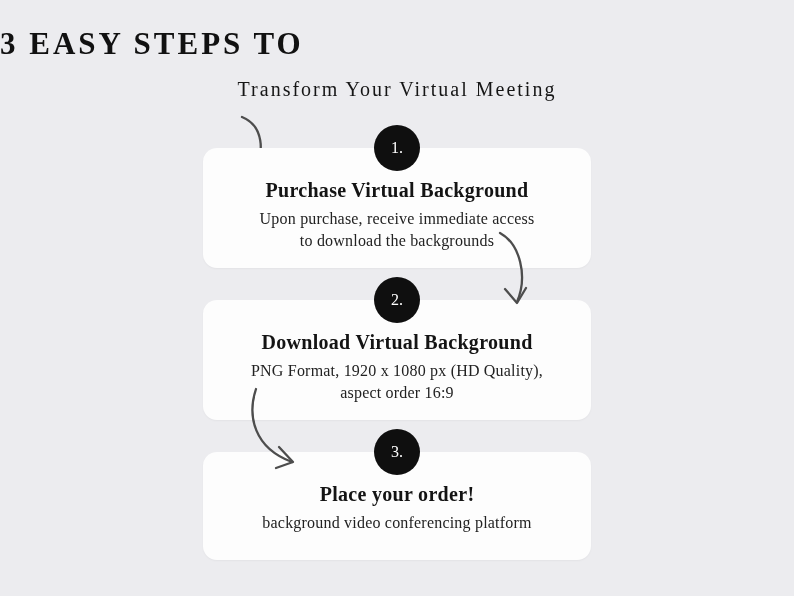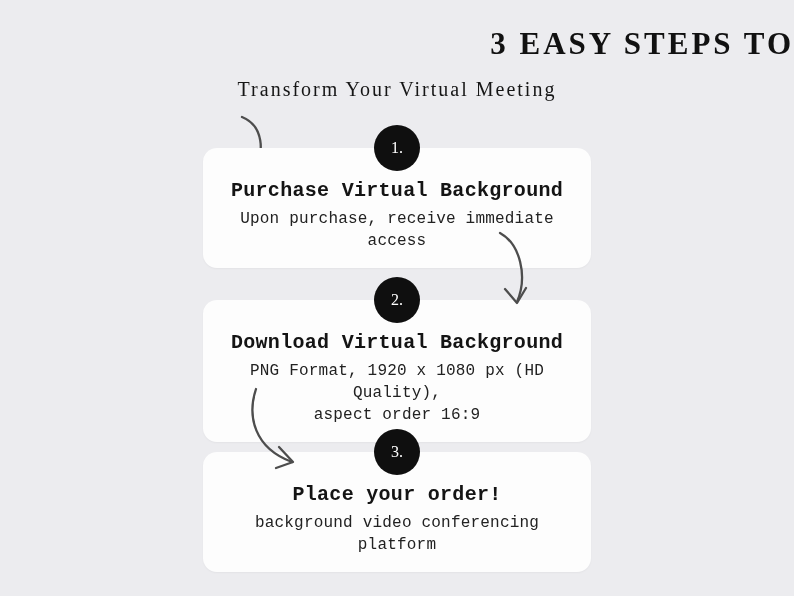--- a/index.html
+++ b/index.html
@@ -21,21 +21,21 @@
     position: relative;
     width: 794px;
     height: 596px;
     overflow: hidden;
   }
   .title {
     position: absolute;
     top: 26px;
     left: 0;
     width: 100%;
-    text-align: right;
+    text-align: left;
     font-size: 31px;
     font-weight: 700;
     letter-spacing: 3px;
     color: #111;
   }
   .subtitle {
     position: absolute;
     top: 78px;
     left: 0;
     width: 100%;
@@ -69,21 +69,20 @@
     font-size: 16px;
     z-index: 2;
   }
   .card {
     background: var(--card);
     border-radius: 14px;
     padding: 31px 8px 16px;
     min-height: 108px;
     text-align: center;
     box-shadow: 0 1px 2px rgba(0,0,0,0.04);
-    font-family: Liberation Mono, monospace;
   }
   .card-heading {
     font-size: 20px;
     font-weight: 700;
     color: #141414;
     margin-bottom: 6px;
     letter-spacing: 0.3px;
   }
   .card-line {
     font-size: 16px;
@@ -119,20 +118,21 @@
     </svg>
   </div>
 
   <section class="step step-1">
     <div class="badge">
       <span>1.</span>
     </div>
     <div class="card">
       <h3 class="card-heading">Purchase Virtual Background</h3>
       <p class="card-line">Upon purchase, receive immediate access</p>
+      <p class="card-line">to download the backgrounds</p>
     </div>
   </section>
 
   <div class="arrow arrow-2">
     <svg viewBox="0 0 46 88" aria-hidden="true">
       <path d="M 8 5 C 28 16, 36 48, 25 74"></path>
       <path d="M 13 61 L 25 75 L 34 60"></path>
     </svg>
   </div>
 

